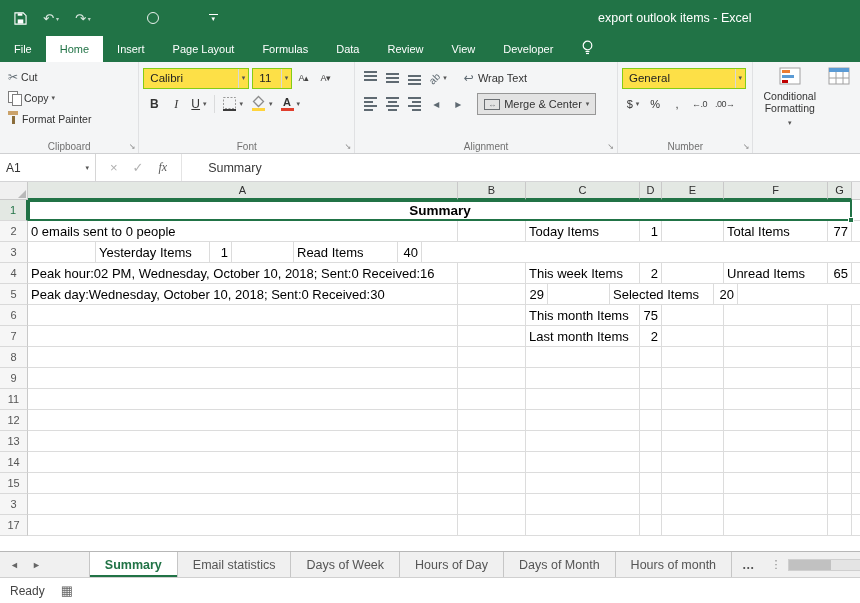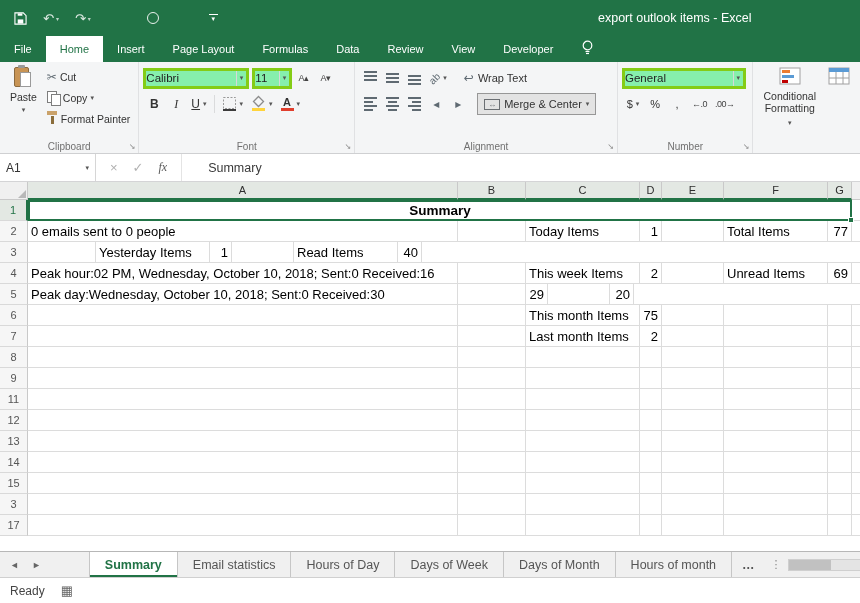--- a/index.html
+++ b/index.html
@@ -61,22 +61,22 @@
   .ccol { display: flex; flex-direction: column; justify-content: flex-start; padding-top: 1px; }
   .ccol .sbtn { height: 21px; font-size: 10.5px; }
   .cutic { color: #5f6a72; font-size: 12px; }
   .copyic { position: relative; width: 13px; height: 14px; }
   .copyic::before, .copyic::after { content: ""; position: absolute; width: 8px; height: 10px;
        background: #fff; border: 1px solid #7d7d7d; }
   .copyic::before { left: 0; top: 0; } .copyic::after { left: 4px; top: 3px; }
 
   
   .g-font { width: 220px; }
-  .combo { background: #86efac; border: 3px solid #84cc16; height: 21px; display: flex;
-           align-items: center; font-size: 11.5px; color: #222; padding-left: 0; }
+  .combo { background: #fde047; border: 1px solid #84cc16; height: 21px; display: flex;
+           align-items: center; font-size: 11.5px; color: #222; padding-left: 6px; }
   .combo .ddbox { margin-left: auto; align-self: stretch; display: flex; align-items: center;
                   padding: 0 3px; border-left: 1px solid #d8d8d8; }
   .fname { width: 106px; } .fsize { width: 40px; margin-left: 3px; }
   .bld { font-weight: bold; font-size: 12px; }
   .itl { font-style: italic; font-family: "Liberation Serif", serif; font-size: 12px; }
   .und { text-decoration: underline; font-size: 12px; }
   .fcol { display: flex; flex-direction: column; align-items: center; line-height: 10px; }
   .fcol .letter { font-size: 11px; font-weight: bold; color: #333; }
   .fcol .bar { width: 13px; height: 3px; margin-top: 1px; }
   .bar-red { background: #e03e2d; } 
@@ -226,29 +226,20 @@
             <line x1="5" y1="13.5" x2="8" y2="13.5" stroke="#fff" stroke-width="1.2"></line>
           </svg>
       </span>
     </div>
   </div>
 
   <div class="ribbon">
 
     <div class="rgroup g-clip">
       <div class="gcontent">
-        <div class="bigbtn">
-          <span class="clipic">
-              <span class="board"></span>
-              <span class="clip"></span>
-              <span class="page"></span>
-            </span>
-          <span>Paste</span>
-          <span class="dd">▾</span>
-        </div>
         <div class="ccol">
           <div class="sbtn">
             <span class="cutic">✂</span>
             <span>Cut</span>
           </div>
           <div class="sbtn">
             <span class="copyic"></span>
             <span>Copy</span>
             <span class="dd">▾</span>
           </div>
@@ -509,29 +500,30 @@
           <div class="cell sliver"></div>
         </div>
         <div class="grow">
           <div class="rh">4</div>
           <div class="cell cA">Peak hour:02 PM, Wednesday, October 10, 2018; Sent:0 Received:16</div>
           <div class="cell cB"></div>
           <div class="cell cC">This week Items</div>
           <div class="cell cD num">2</div>
           <div class="cell cE"></div>
           <div class="cell cF">Unread Items</div>
-          <div class="cell cG num">69</div>
+          <div class="cell cG num">65</div>
           <div class="cell sliver"></div>
         </div>
         <div class="grow">
           <div class="rh">5</div>
           <div class="cell cA">Peak day:Wednesday, October 10, 2018; Sent:0 Received:30</div>
           <div class="cell cB"></div>
           <div class="cell cD num">29</div>
           <div class="cell cE"></div>
+          <div class="cell cF">Selected Items</div>
           <div class="cell cG num">20</div>
           <div class="cell sliver"></div>
         </div>
         <div class="grow">
           <div class="rh">6</div>
           <div class="cell cA"></div>
           <div class="cell cB"></div>
           <div class="cell cC">This month Items</div>
           <div class="cell cD num">75</div>
           <div class="cell cE"></div>
@@ -653,22 +645,22 @@
   </div>
 
   <div class="tabbar">
     <div class="tnav">
       <span>◄</span>
       <span>►</span>
     </div>
     <div id="sheet-tabs">
         <div class="stab active">Summary</div>
         <div class="stab">Email statistics</div>
+        <div class="stab">Days of Week</div>
         <div class="stab">Hours of Day</div>
-        <div class="stab">Days of Week</div>
         <div class="stab">Days of Month</div>
         <div class="stab">Hours of month</div>
       </div>
     <div class="more">…</div>
     <div class="vd">⋮</div>
     <div class="hscroll">
       <div class="track">
           <div class="thumb"></div>
         </div>
     </div>

